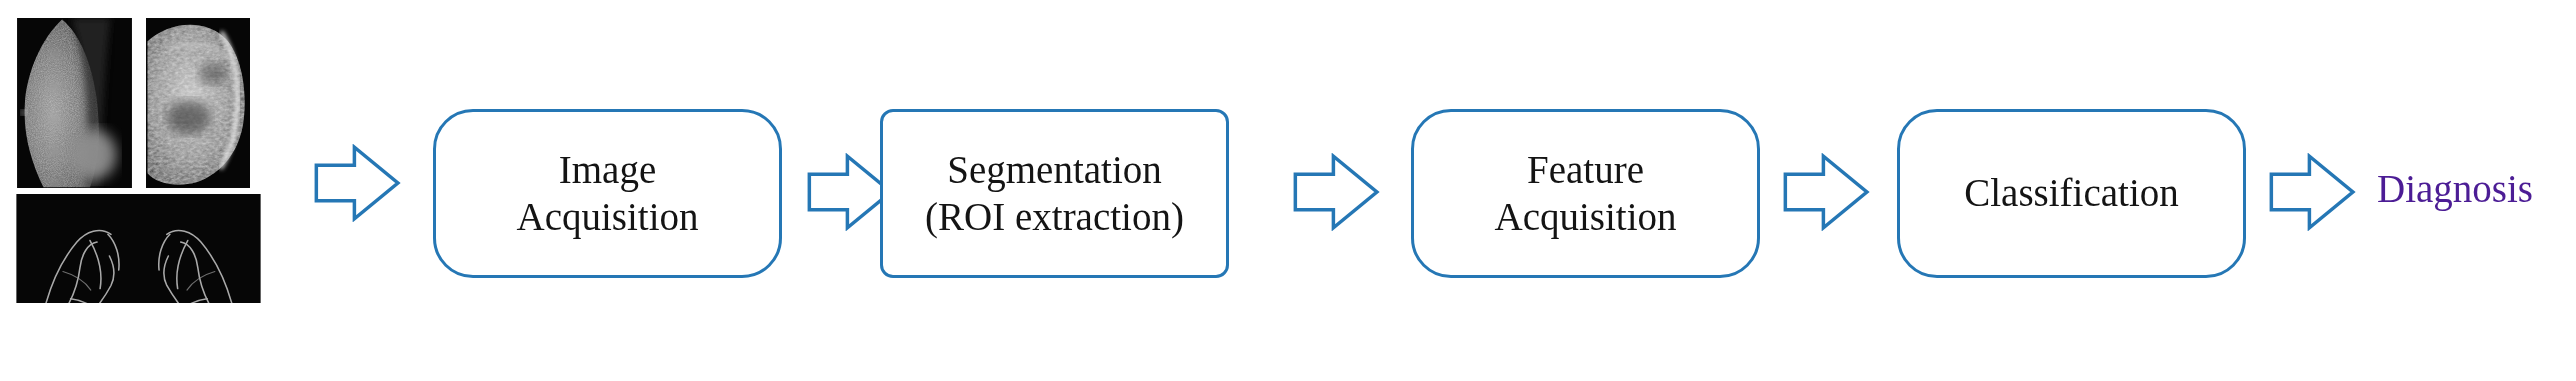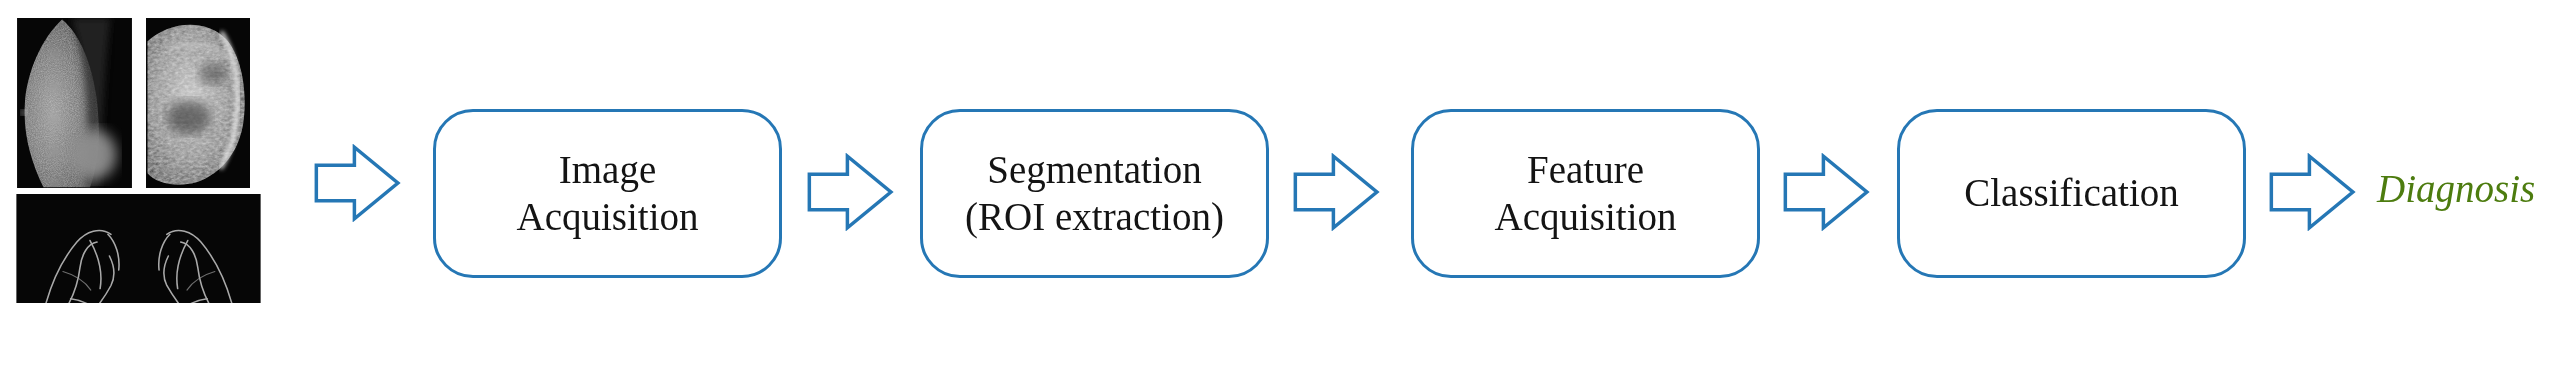--- a/index.html
+++ b/index.html
@@ -40,33 +40,32 @@
     justify-content: center;
     text-align: center;
   }
   .step-label {
     font-size: 39px;
     line-height: 1.18;
     color: #141414;
     white-space: pre-line;
   }
   .box-1 { left: 433px;  }
-  .box-2 { left: 920px; }
+  .box-2 { left: 880px; border-radius: 13px; }
   .box-3 { left: 1411px; }
   .box-4 { left: 1897px; }
 
   .result-label {
     position: absolute;
     left: 2377px;
     top: 168px;
     font-size: 39px;
     line-height: 1.1;
-    color: #4d7c0f;
+    color: #4c1d95;
     white-space: nowrap;
-    font-style: italic;
   }
 </style>
 </head>
 <body>
 
 <div class="canvas">
 
   <div class="panel-img img-mlo">
     <svg width="115" height="170" viewBox="0 0 148 219">
       <defs>

